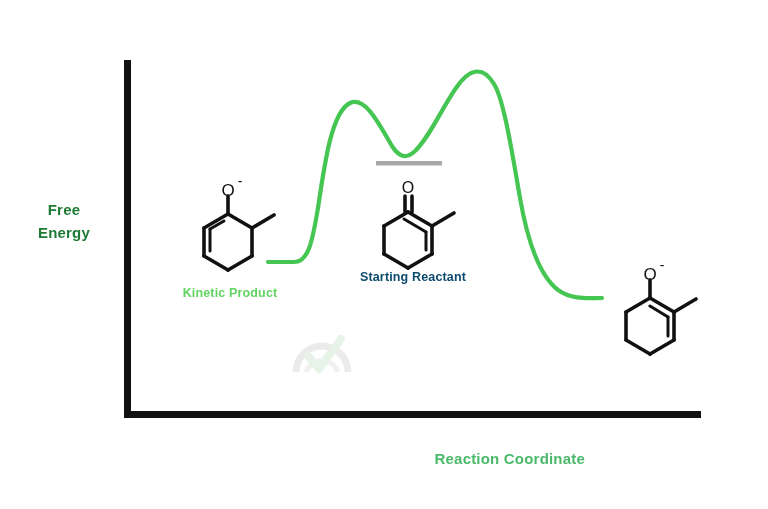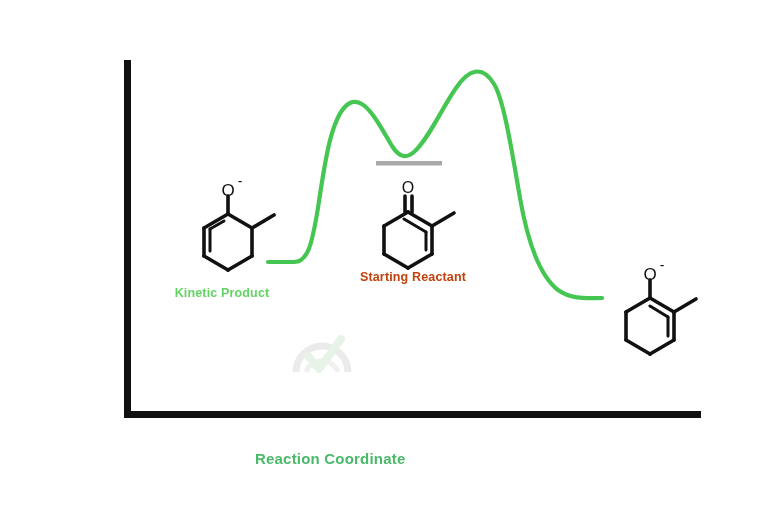--- a/index.html
+++ b/index.html
@@ -47,36 +47,36 @@
     line-height: 1.55;
     color: #1f7a34;
     letter-spacing: .2px;
   }
   .ylabel span { display: block; }
   .xlabel {
     position: absolute;
     left: 255px;
     top: 450px;
     width: 330px;
-    text-align: left;
+    text-align: right;
     font-size: 15px;
     font-weight: bold;
     color: #4bb96a;
     letter-spacing: .2px;
   }
   
   .mol-label {
     position: absolute;
     font-size: 12.5px;
     font-weight: bold;
     text-align: center;
     letter-spacing: .15px;
     white-space: nowrap;
   }
-  .lbl-kinetic  { left: 142px; top: 286px; width: 160px; color: #63d463; }
+  .lbl-kinetic  { left: 150px; top: 286px; width: 160px; color: #63d463; }
   .lbl-start    { left: 333px; top: 270px; width: 160px; color: #2f8f52; }
   .lbl-thermo   { left: 557px; top: 362px; width: 190px; color: #2f8f52; }
   
   .svg-layer {
     position: absolute;
     left: 0; top: 0;
     width: 768px; height: 509px;
     pointer-events: none;
   }
   
@@ -90,24 +90,28 @@
   }
 </style>
 </head>
 <body>
 
 <div id="stage">
 
   <div class="axis-y" style="background: rgb(17, 17, 17);"></div>
   <div class="axis-x" style="background: rgb(17, 17, 17);"></div>
 
+  <div class="ylabel" style="color: rgb(31, 122, 52);">
+    <span>Free</span>
+    <span>Energy</span>
+  </div>
   <div class="xlabel" style="color: rgb(75, 185, 106);">Reaction Coordinate</div>
 
   <div class="mol-label lbl-kinetic" style="color: rgb(99, 212, 99);">Kinetic Product</div>
-  <div class="mol-label lbl-start" style="color: #c2410c;">Starting Reactant</div>
+  <div class="mol-label lbl-start" style="color: #0c4a6e;">Starting Reactant</div>
 
   <div class="watermark">
     <svg width="70" height="46" viewBox="0 0 70 46">
       <path d="M8 40 A26 26 0 0 1 60 40" fill="none" stroke="#d9d9d9" stroke-width="7"></path>
       <path d="M18 40 A17 17 0 0 1 50 40" fill="none" stroke="#e3e3e3" stroke-width="5"></path>
       <path d="M20 24 L31 37 L53 7" fill="none" stroke="#cfe8cf" stroke-width="8" stroke-linecap="round" stroke-linejoin="round"></path>
     </svg>
   </div>
 
   <svg class="svg-layer" viewBox="0 0 768 509">

